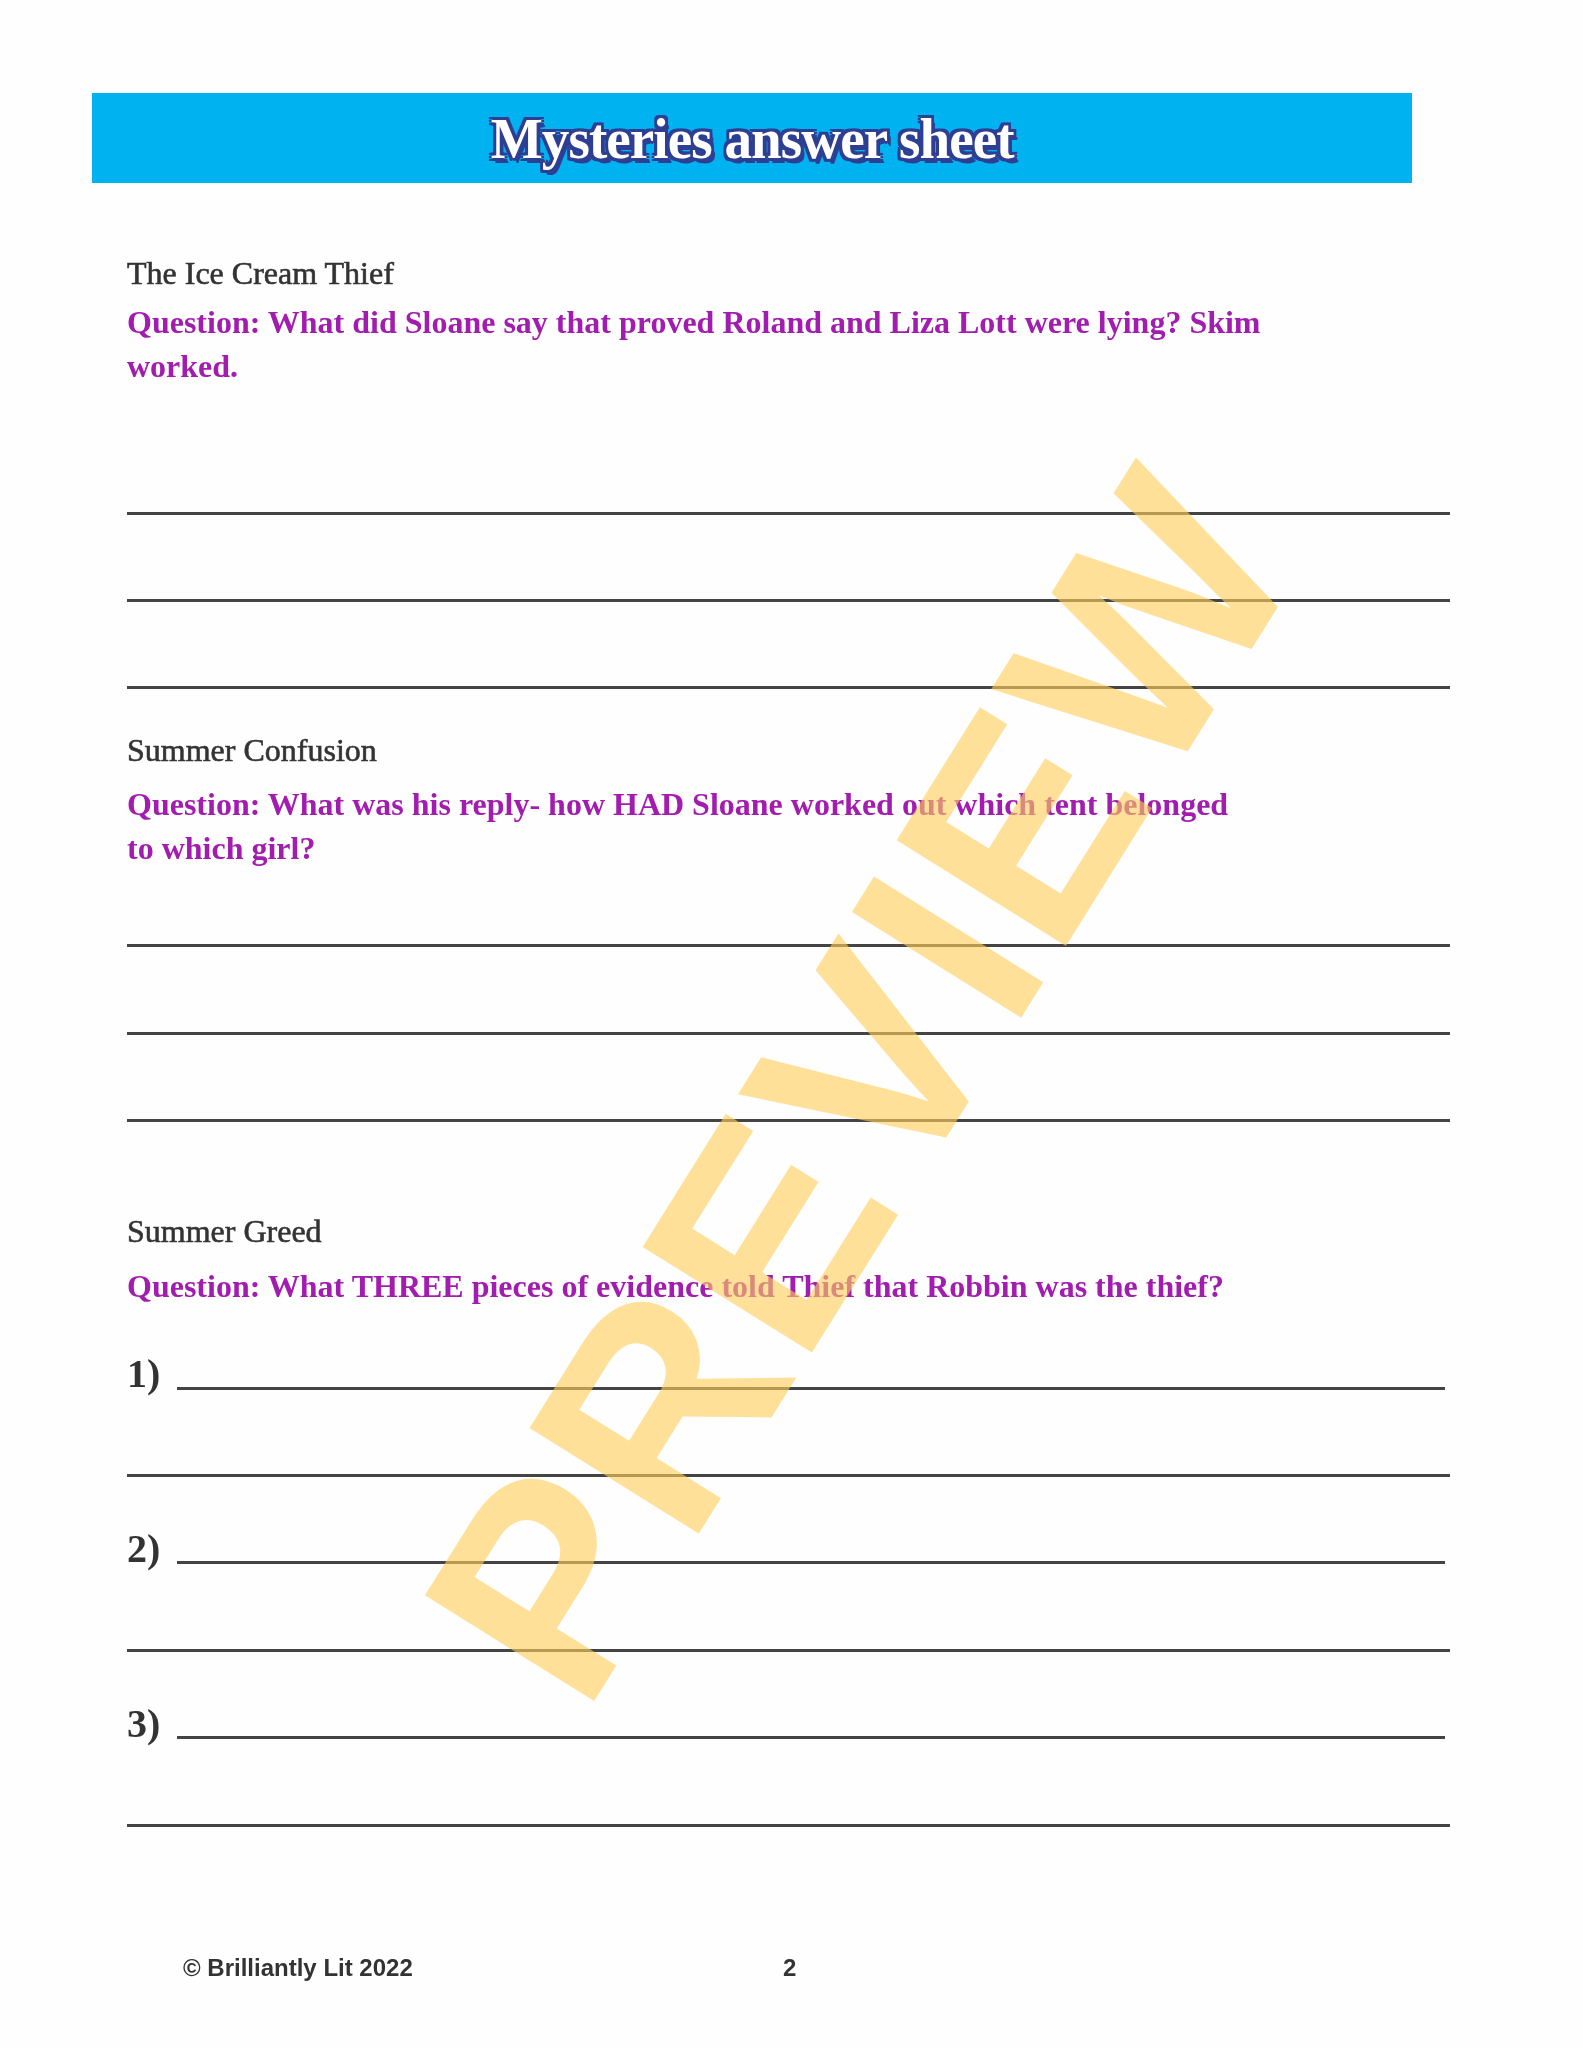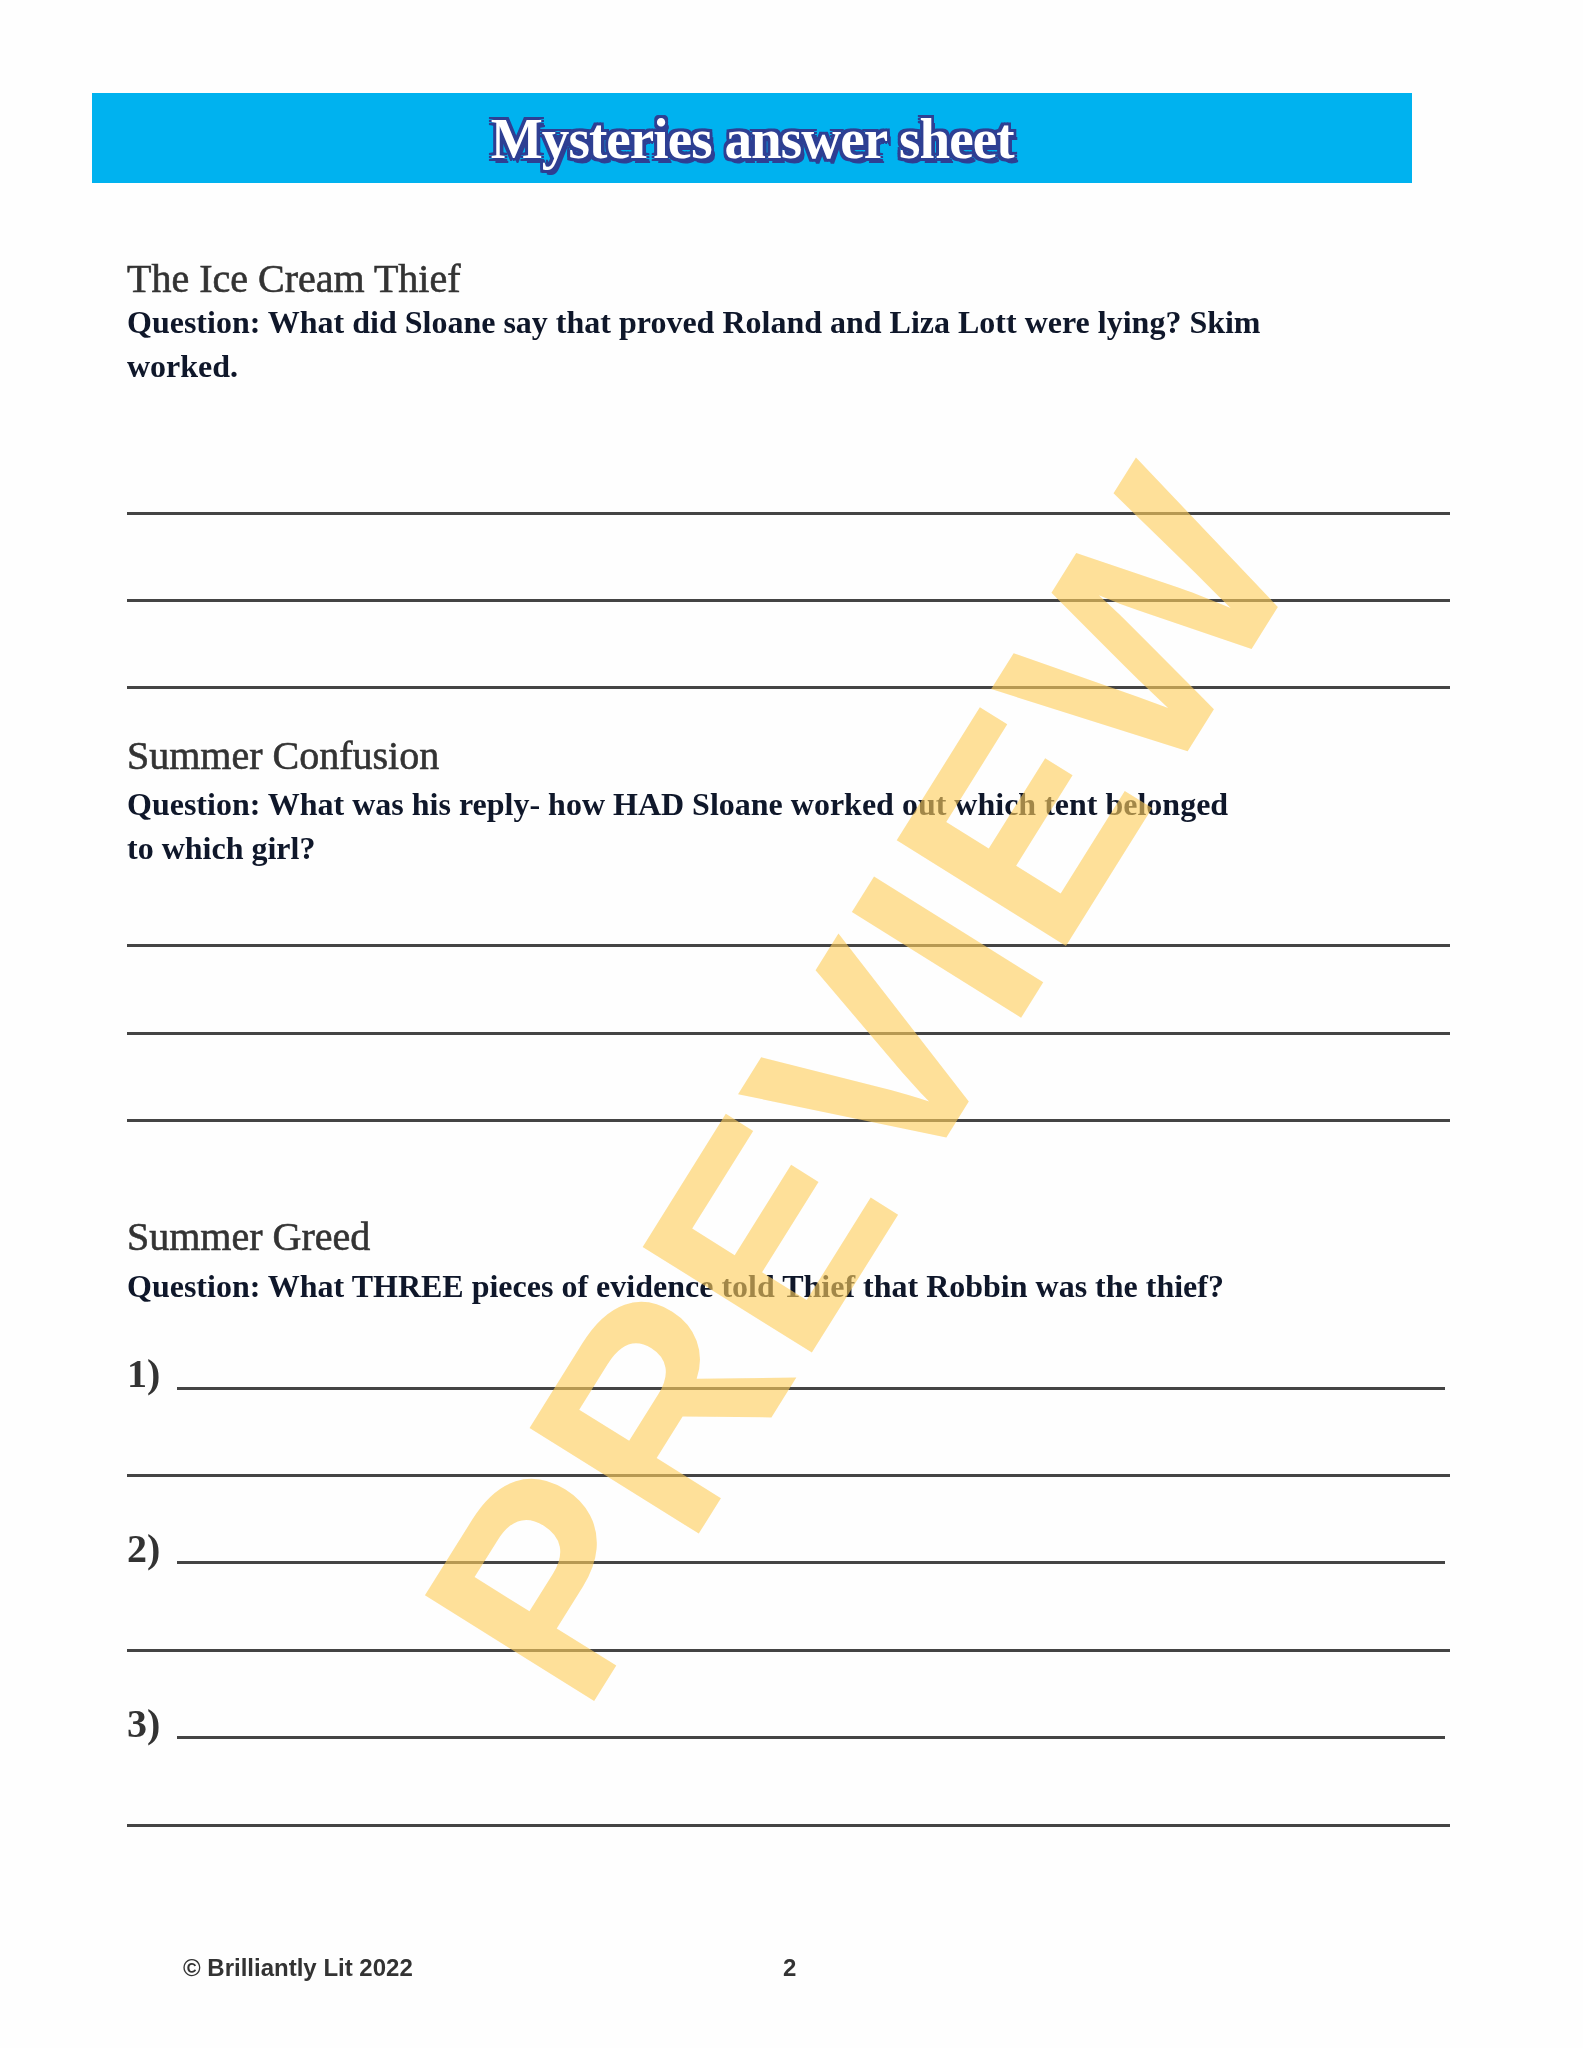--- a/index.html
+++ b/index.html
@@ -13,26 +13,26 @@
   }
   .banner-title {
     font-family: "Liberation Serif", serif; font-weight: bold; font-size: 58px;
     color: #ffffff; letter-spacing: -1px; transform: scaleX(0.95);
     text-shadow:
       -3px -3px 0 #2e3f93, 3px -3px 0 #2e3f93, -3px 3px 0 #2e3f93, 3px 3px 0 #2e3f93,
       0 -3px 0 #2e3f93, 0 3px 0 #2e3f93, -3px 0 0 #2e3f93, 3px 0 0 #2e3f93,
       4px 5px 0 #2e3f93;
   }
   .section-title {
-    position: absolute; left: 127px; font-size: 40px; color: #333333; font-weight: normal;
+    position: absolute; left: 127px; font-size: 32px; color: #333333; font-weight: normal;
     -webkit-text-stroke: 0.6px #333333;
   }
   .question {
     position: absolute; left: 127px; width: 1340px; font-size: 32px; font-weight: bold;
-    line-height: 44px; color: #0f172a;
+    line-height: 44px; color: #a21caf;
   }
   .line {
     position: absolute; height: 3px; background: #444444;
   }
   .line.full { left: 127px; width: 1323px; }
   .line.numbered { left: 177px; width: 1268px; }
   .num {
     position: absolute; left: 127px; font-size: 40px; font-weight: bold; color: #333333;
   }
   .footer-left {

